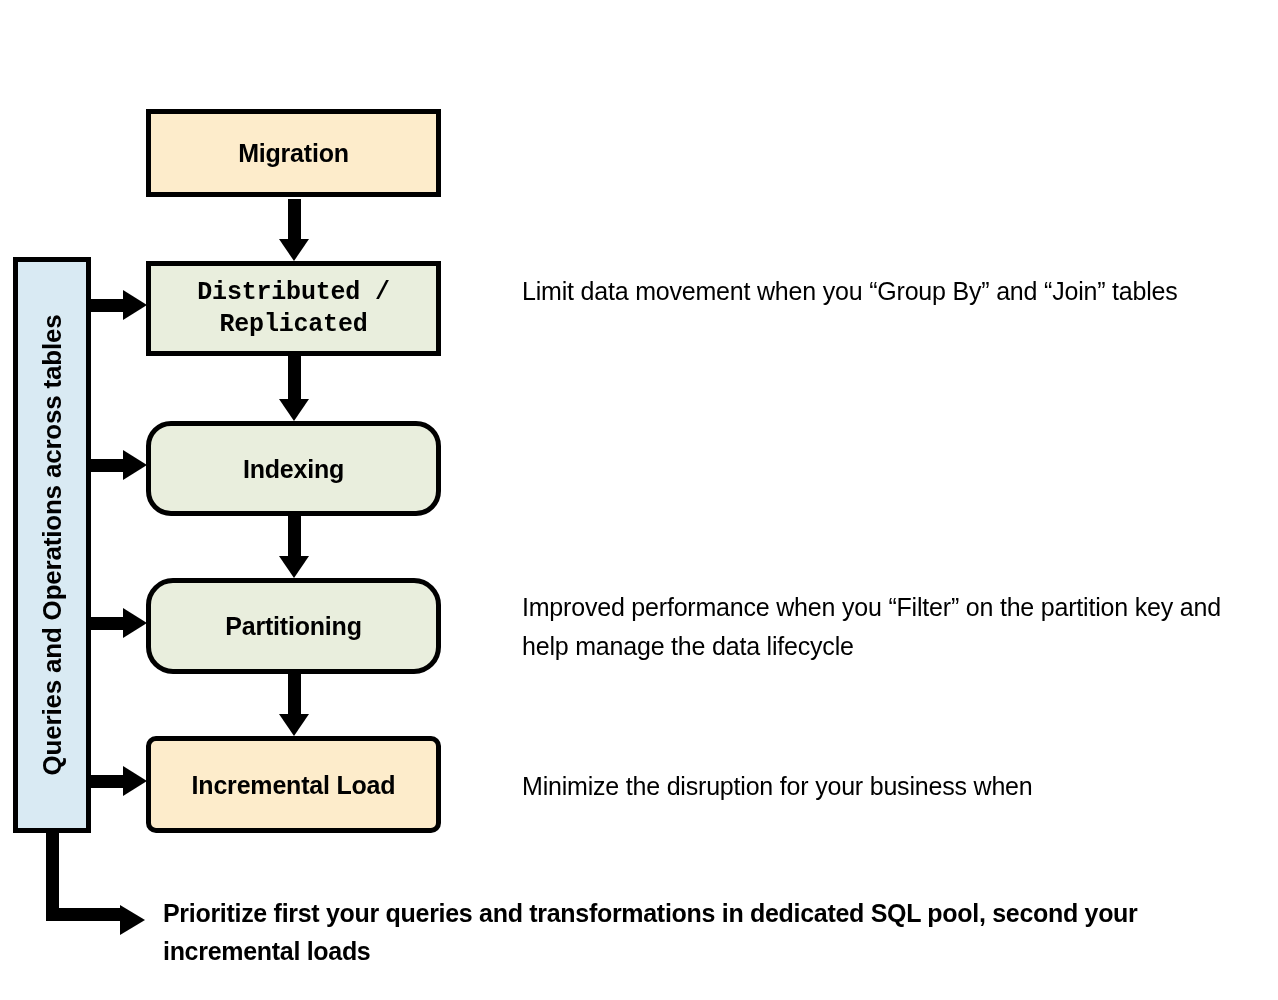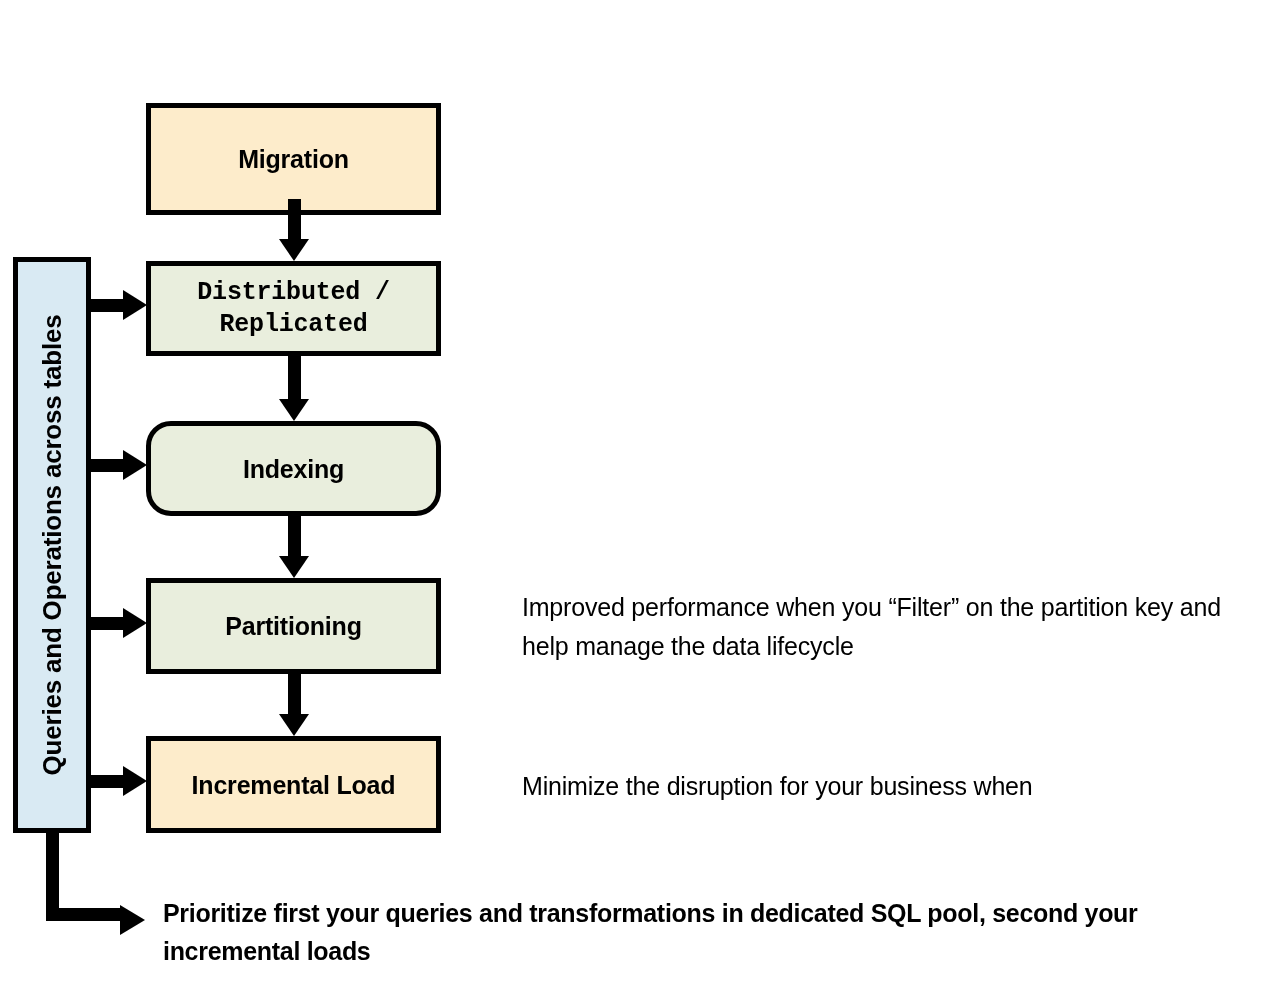--- a/index.html
+++ b/index.html
@@ -35,25 +35,25 @@
     justify-content:center;
     text-align:center;
     font-size:25px;
     font-weight:bold;
     line-height:1.28;
     letter-spacing:-0.2px;
   }
   .stage-box.cream { background:#fdeccb; }
   .stage-box.sage  { background:#e9eedd; }
 
-  .box-migration   { top:103px;  height:112px; }
+  .box-migration   { top:109px;  height:88px; }
   .box-distributed { top:261px;  height:95px;font-family:Liberation Mono, monospace; }
   .box-indexing    { top:421px;  height:95px;border-radius:25px; }
-  .box-partition   { top:578px;  height:96px; }
-  .box-incremental { top:736px;  height:97px; }
+  .box-partition   { top:578px;  height:96px;border-radius:27px; }
+  .box-incremental { top:736px;  height:97px;border-radius:10px; }
 
   
   .v-arrow { position:absolute; left:288px; width:13px; }
   .v-arrow .shaft {
     position:absolute; left:0; top:0; width:13px;
     background:#000000;
   }
   .v-arrow .head {
     position:absolute; left:-9px; bottom:0;
     width:0; height:0;
@@ -220,18 +220,19 @@
   </div>
   <div class="v-arrow va4">
     <div class="shaft"></div>
     <div class="head"></div>
   </div>
 
   <div class="elbow-v"></div>
   <div class="elbow-h"></div>
   <div class="elbow-head"></div>
 
+  <div class="desc d2">Limit data movement when you “Group By” and “Join” tables</div>
   <div class="desc d4">Improved performance when you “Filter” on the partition key and help manage the data lifecycle</div>
   <div class="desc d5">Minimize the disruption for your business when</div>
 
   <div class="conclusion">Prioritize first your queries and transformations in dedicated SQL pool, second your incremental loads</div>
 
 </div>
 
 </body></html>

